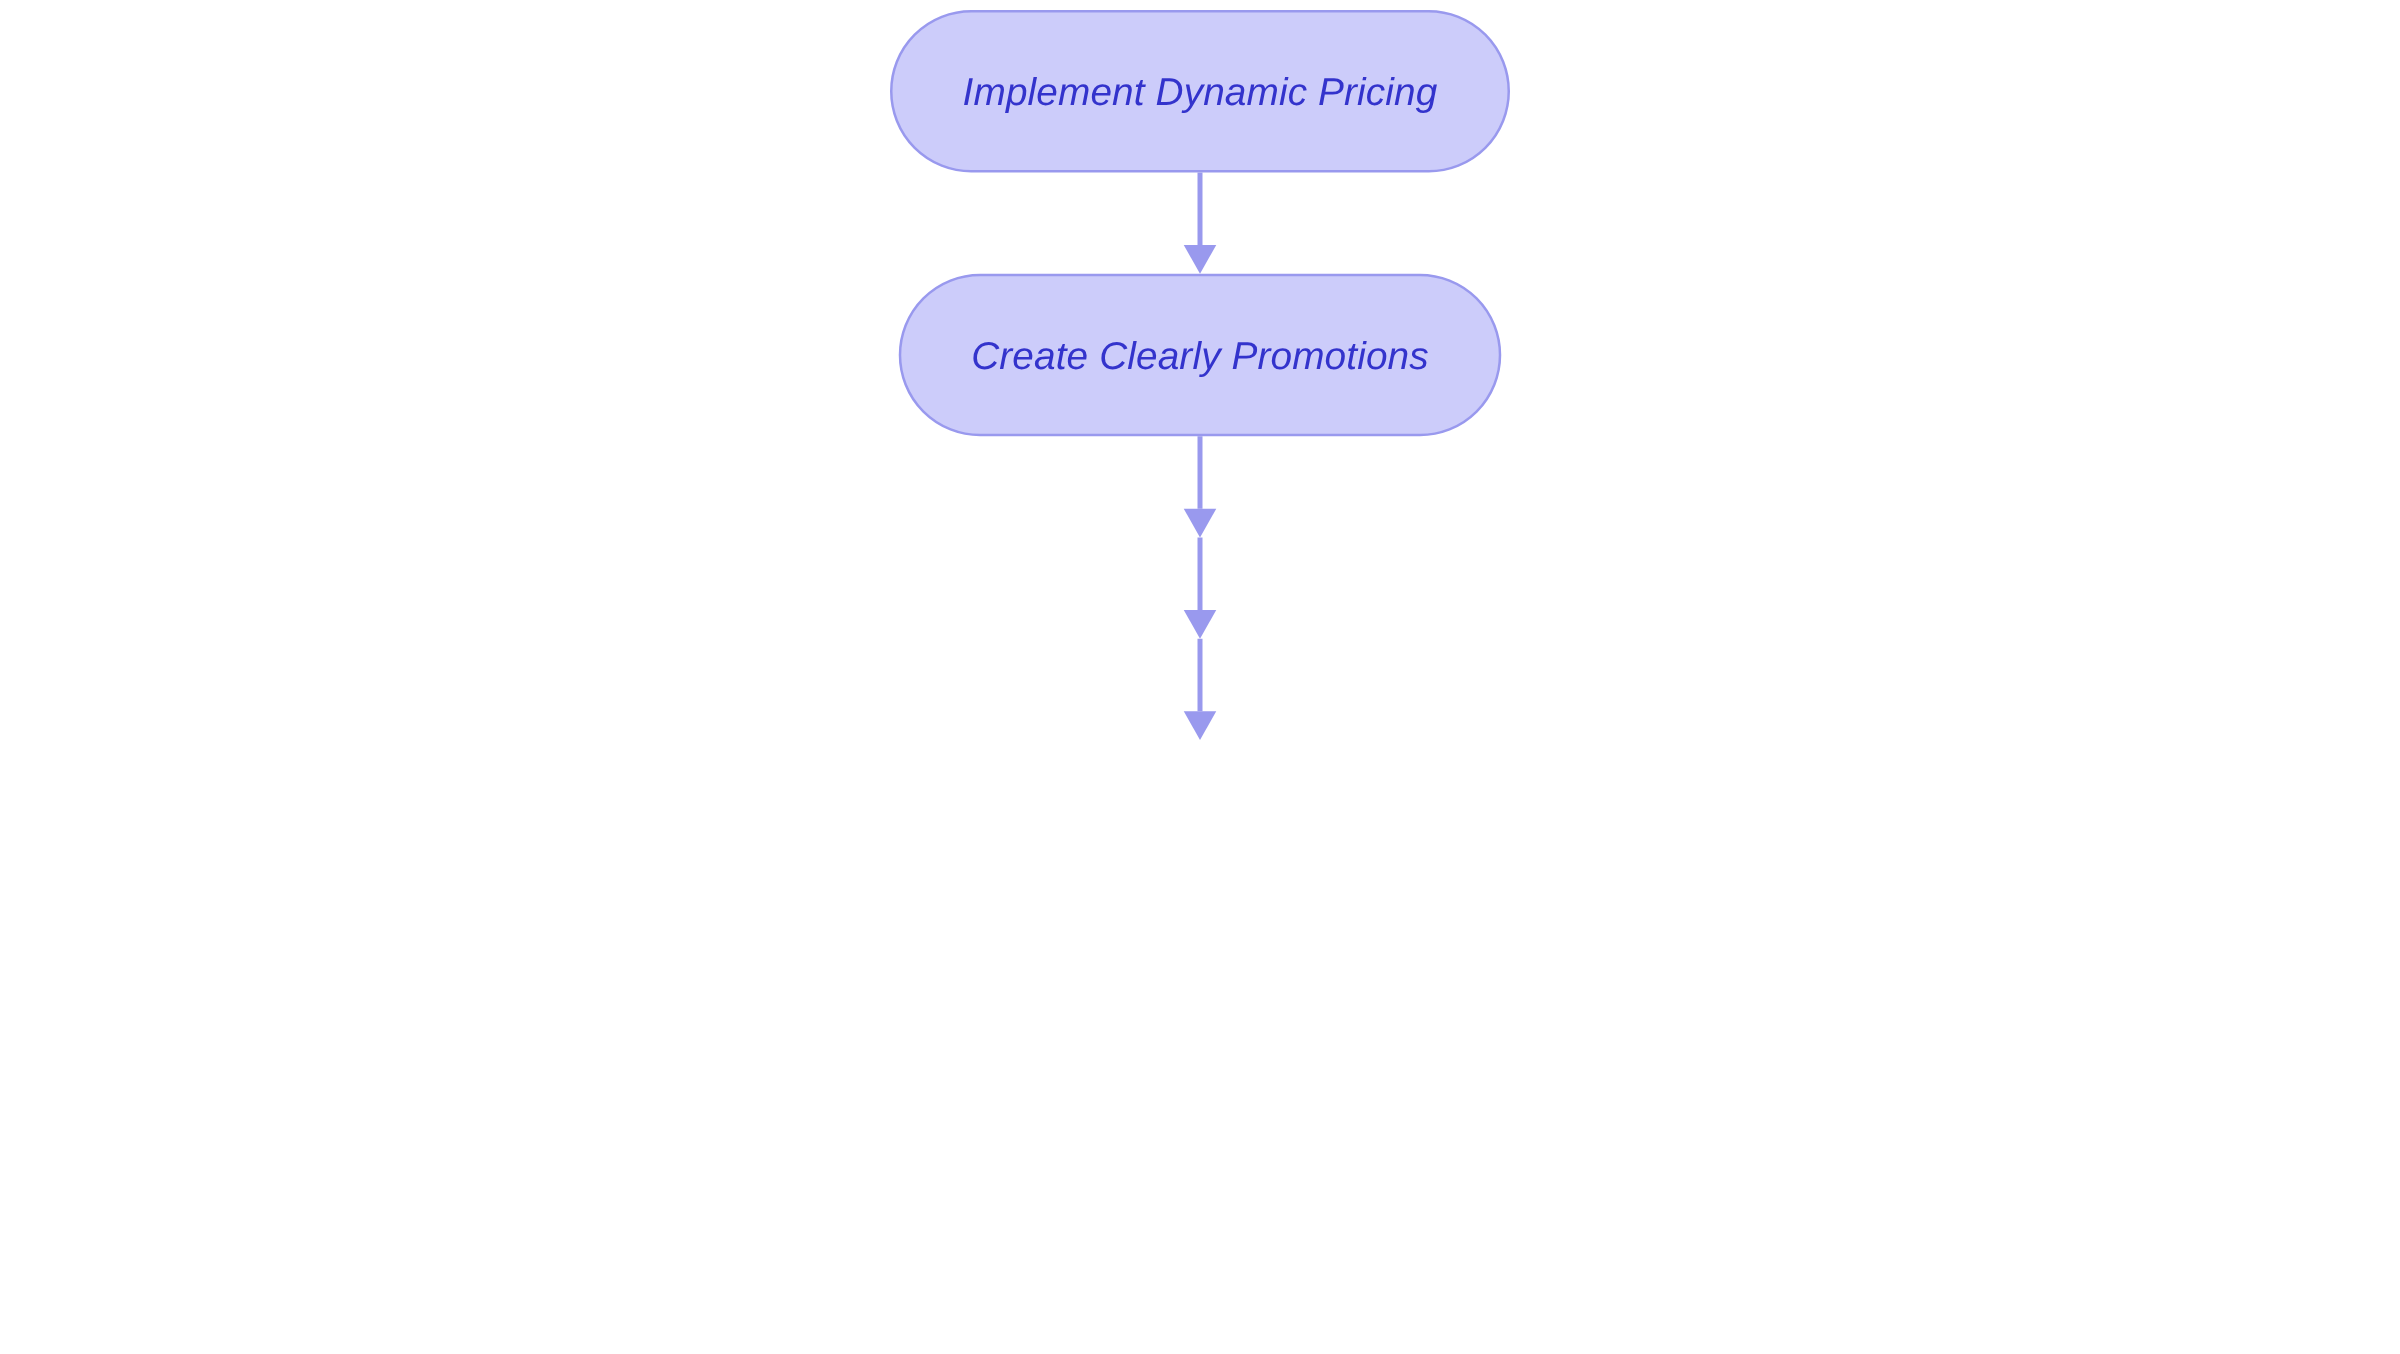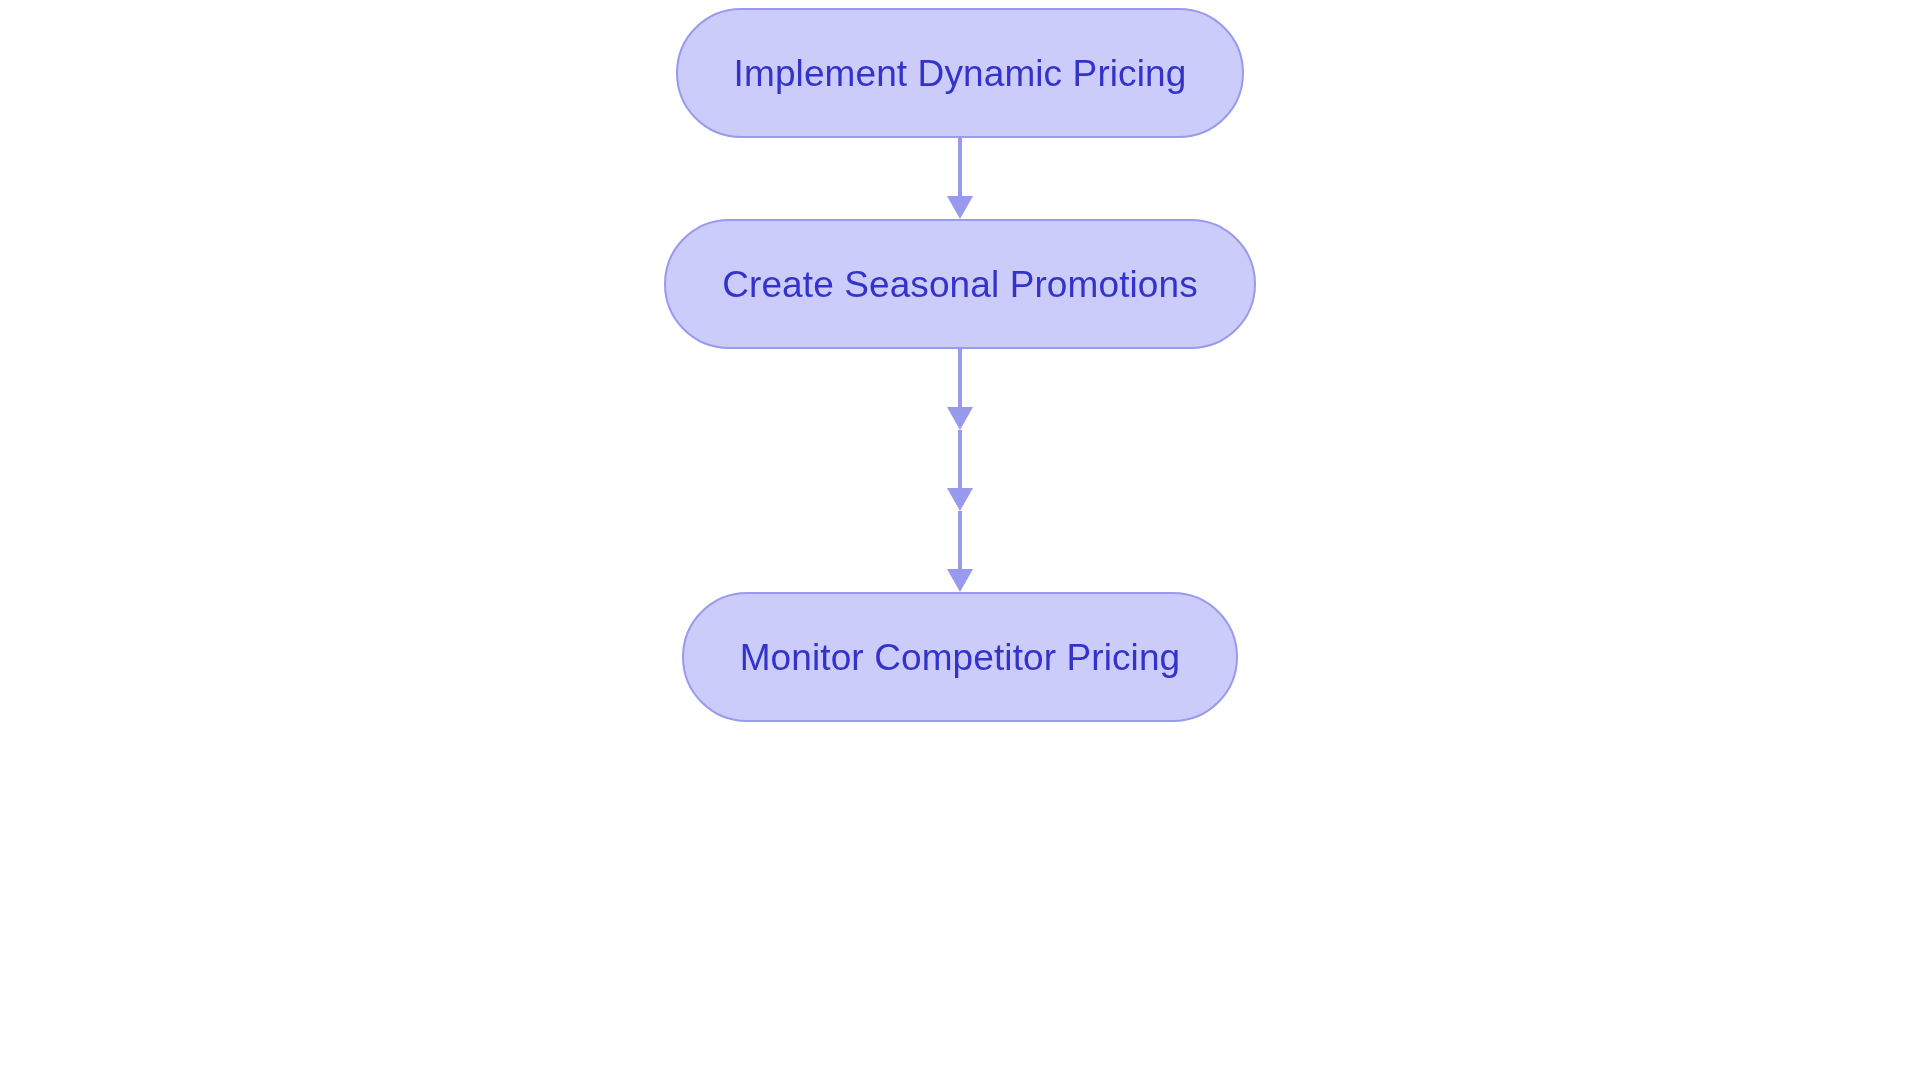--- a/index.html
+++ b/index.html
@@ -46,24 +46,25 @@
     border-radius: 65px;
     display: flex;
     align-items: center;
     justify-content: center;
     padding: 0 56px;
     white-space: nowrap;
   }
   .node-label {
     color: #3333cc;
     font-family: "Liberation Sans", sans-serif;
-    font-size: 37px;
+    font-size: 31px;
     font-weight: 400;
     letter-spacing: 0.1px;
     line-height: 1;
+    font-style: italic;
   }
 
   
   .connector {
     position: relative;
     width: 30px;
     height: 81px;
     display: flex;
     flex-direction: column;
     align-items: center;
@@ -91,38 +92,35 @@
     <div class="node">
       <span class="node-label">Implement Dynamic Pricing</span>
     </div>
 
     <div class="connector">
       <div class="connector-stem"></div>
       <div class="connector-head"></div>
     </div>
 
     <div class="node">
-      <span class="node-label">Create Seasonal Promotions</span>
+      <span class="node-label">Create Clearly Promotions</span>
     </div>
 
     <div class="connector">
       <div class="connector-stem"></div>
       <div class="connector-head"></div>
     </div>
 
 
     <div class="connector">
       <div class="connector-stem"></div>
       <div class="connector-head"></div>
     </div>
 
 
     <div class="connector">
       <div class="connector-stem"></div>
       <div class="connector-head"></div>
     </div>
 
-    <div class="node">
-      <span class="node-label">Monitor Competitor Pricing</span>
-    </div>
 
   </div>
 </div>
 
 </body></html>

